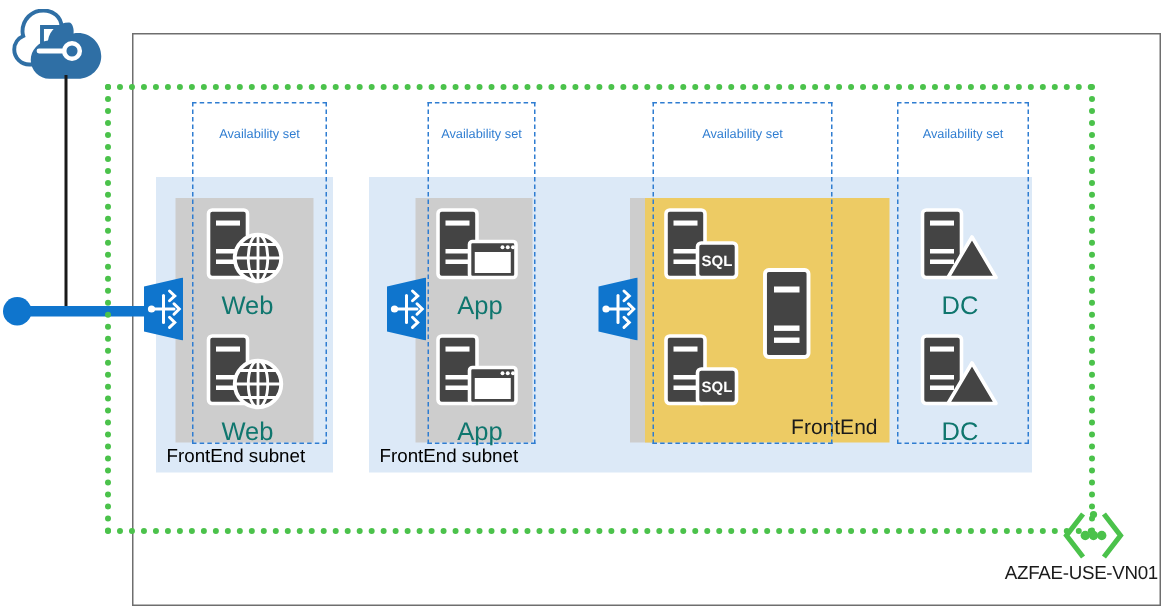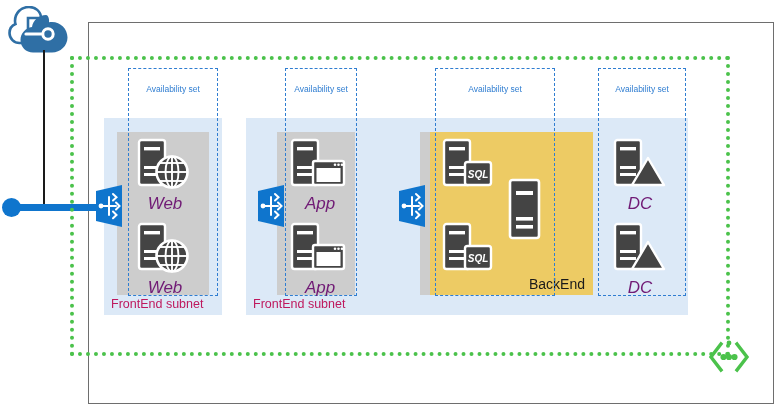--- a/index.html
+++ b/index.html
@@ -80,21 +80,21 @@
   .subnet {
     position: absolute;
     background: #dce9f7;
   }
   #subnet-frontend { left: 104px; top: 118px; width: 118px; height: 197px; }
   #subnet-backend  { left: 246px; top: 118px; width: 442px; height: 197px; }
   .subnet-label {
     position: absolute;
     bottom: 4px; left: 7px;
     font-size: 12.5px;
-    color: #be185d;
+    color: #000000;
     white-space: nowrap;
   }
 
   
   .tier-box {
     position: absolute;
     background: #cdcdcd;
   }
   #tier-web     { left: 117px; top: 132px; width: 92px; height: 163px; }
   #tier-app     { left: 277px; top: 132px; width: 78px; height: 163px; }
@@ -132,26 +132,26 @@
     white-space: nowrap;
   }
 
   
   .lb { position: absolute; width: 32px; height: 42px; }
   #lb-frontend { left: 92px; top: 185px; }
   #lb-app      { left: 254px; top: 185px; }
   #lb-sql      { left: 395px; top: 185px; }
 
   
-  .vm { position: absolute; width: 74px; font-style: italic; }
+  .vm { position: absolute; width: 74px; }
   .vm .glyph { width: 74px; height: 56px; position: relative; }
   .vm .vm-label {
     text-align: center;
     font-size: 17px;
-    color: #701a75;
+    color: #0f766e;
     line-height: 1.15;
     margin-top: 0px;
   }
 
   #vm-web-1 { left: 128px; top: 138px; }
   #vm-web-2 { left: 128px; top: 222px; }
   #vm-app-1 { left: 283px; top: 138px; }
   #vm-app-2 { left: 283px; top: 222px; }
   #vm-sql-1 { left: 437px; top: 138px; }
   #vm-sql-2 { left: 437px; top: 222px; }
@@ -190,35 +190,36 @@
     <svg width="46" height="34" viewBox="0 0 46 34">
       <path d="M15 4 L5 17 L15 30" fill="none" stroke="#4bc24b" stroke-width="3.4" stroke-linecap="square" stroke-linejoin="miter"></path>
       <path d="M31 4 L41 17 L31 30" fill="none" stroke="#4bc24b" stroke-width="3.4" stroke-linecap="square" stroke-linejoin="miter"></path>
       <circle cx="17.5" cy="17" r="3.1" fill="#4bc24b"></circle>
       <circle cx="23" cy="17" r="3.1" fill="#4bc24b"></circle>
       <circle cx="28.5" cy="17" r="3.1" fill="#4bc24b"></circle>
       <circle cx="23" cy="3" r="2.4" fill="#4bc24b"></circle>
       <circle cx="23" cy="-6" r="2.4" fill="#4bc24b"></circle>
     </svg>
   </div>
+  <div class="vnet-label">AZFAE-USE-VN01</div>
 
   <div class="subnet" id="subnet-frontend">
     <div class="subnet-label">FrontEnd subnet</div>
   </div>
 
   <div class="subnet" id="subnet-backend">
     <div class="subnet-label">FrontEnd subnet</div>
   </div>
 
   <div class="tier-box" id="tier-web"></div>
   <div class="tier-box" id="tier-app"></div>
   <div class="tier-box" id="tier-sql"></div>
 
   <div id="cluster-box">
-    <div class="cluster-label">BackEnd</div>
+    <div class="cluster-label">FrontEnd</div>
   </div>
 
   <div class="avset" id="avset-1">
     <div class="avset-label">Availability set</div>
   </div>
   <div class="avset" id="avset-2">
     <div class="avset-label">Availability set</div>
   </div>
   <div class="avset" id="avset-3">
     <div class="avset-label">Availability set</div>

